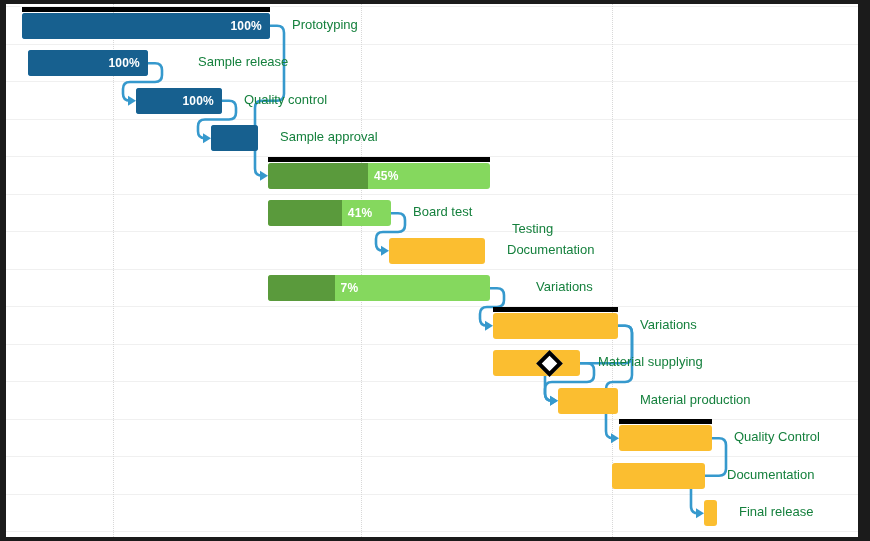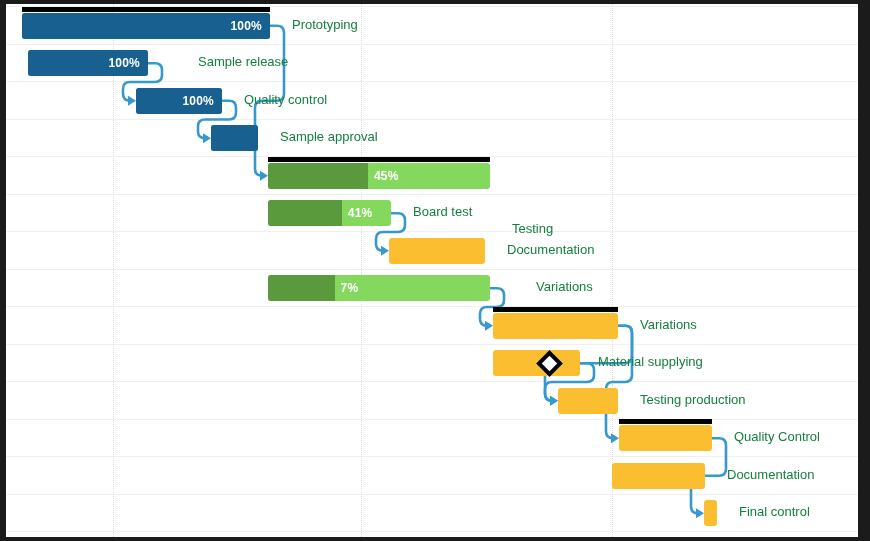--- a/index.html
+++ b/index.html
@@ -196,24 +196,24 @@
           <span class="pct" style="left: 72.6px;">7%</span>
         </div>
         <div class="task-label" style="left: 530px; top: 275.25px;">Variations</div>
         <div class="baseline" style="left: 487px; width: 125px; top: 302.75px;"></div>
         <div class="bar orange" title="Production" style="left: 487px; width: 125px; top: 308.75px; height: 26px;"></div>
         <div class="task-label" style="left: 634px; top: 312.75px;">Variations</div>
         <div class="bar orange" title="Material supplying" style="left: 487px; width: 87px; top: 346.25px; height: 26px;"></div>
         <div class="milestone" style="left: 534px; top: 349.75px;"></div>
         <div class="task-label" style="left: 592px; top: 350.25px; text-align: right;">Material supplying</div>
         <div class="bar orange" title="Massive production" style="left: 552px; width: 60px; top: 383.75px; height: 26px;"></div>
-        <div class="task-label" style="left: 634px; top: 387.75px;">Testing production</div>
+        <div class="task-label" style="left: 634px; top: 387.75px;">Material production</div>
         <div class="baseline" style="left: 613px; width: 93px; top: 415.25px;"></div>
         <div class="bar orange" title="Quality Control" style="left: 613px; width: 93px; top: 421.25px; height: 26px;"></div>
         <div class="task-label" style="left: 728px; top: 425.25px;">Quality Control</div>
         <div class="bar orange" title="Documentation" style="left: 606px; width: 93px; top: 458.75px; height: 26px;"></div>
         <div class="task-label" style="left: 721px; top: 462.75px;">Documentation</div>
         <div class="bar orange" title="Final release" style="left: 698px; width: 13px; top: 496.25px; height: 26px;"></div>
-        <div class="task-label" style="left: 733px; top: 500.25px;">Final control</div>
+        <div class="task-label" style="left: 733px; top: 500.25px;">Final release</div>
       </div>
 
   </div>
 </div>
 
 </body></html>

